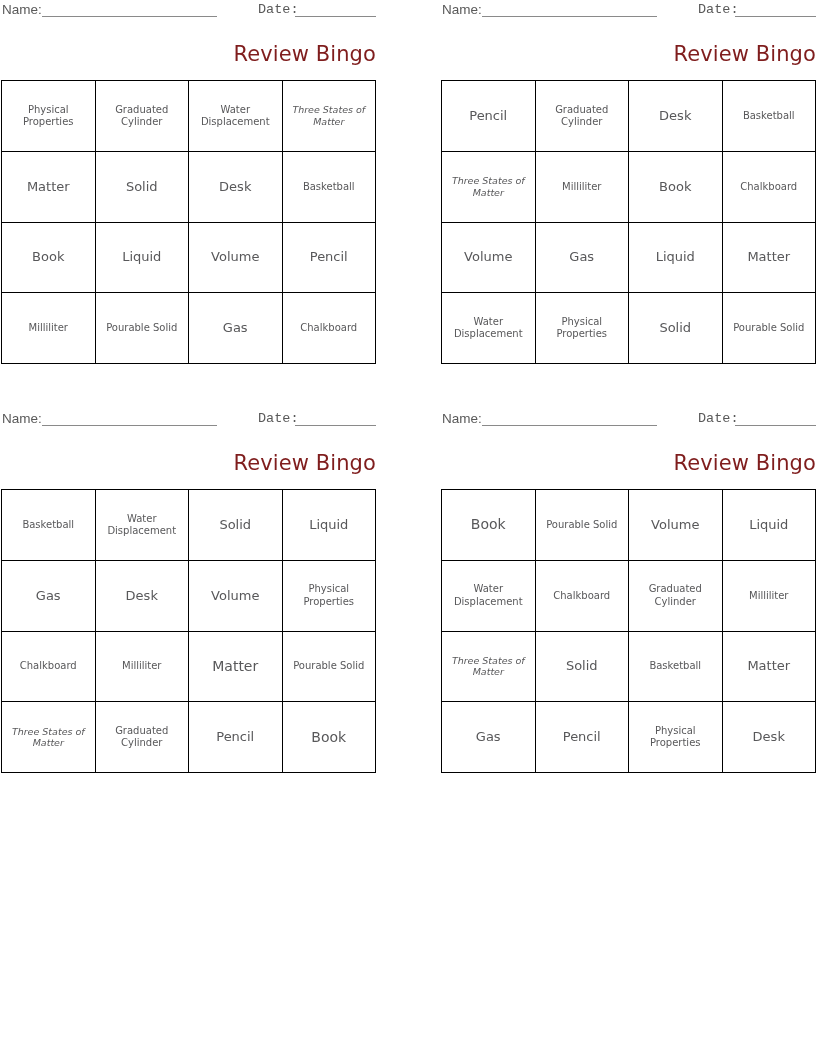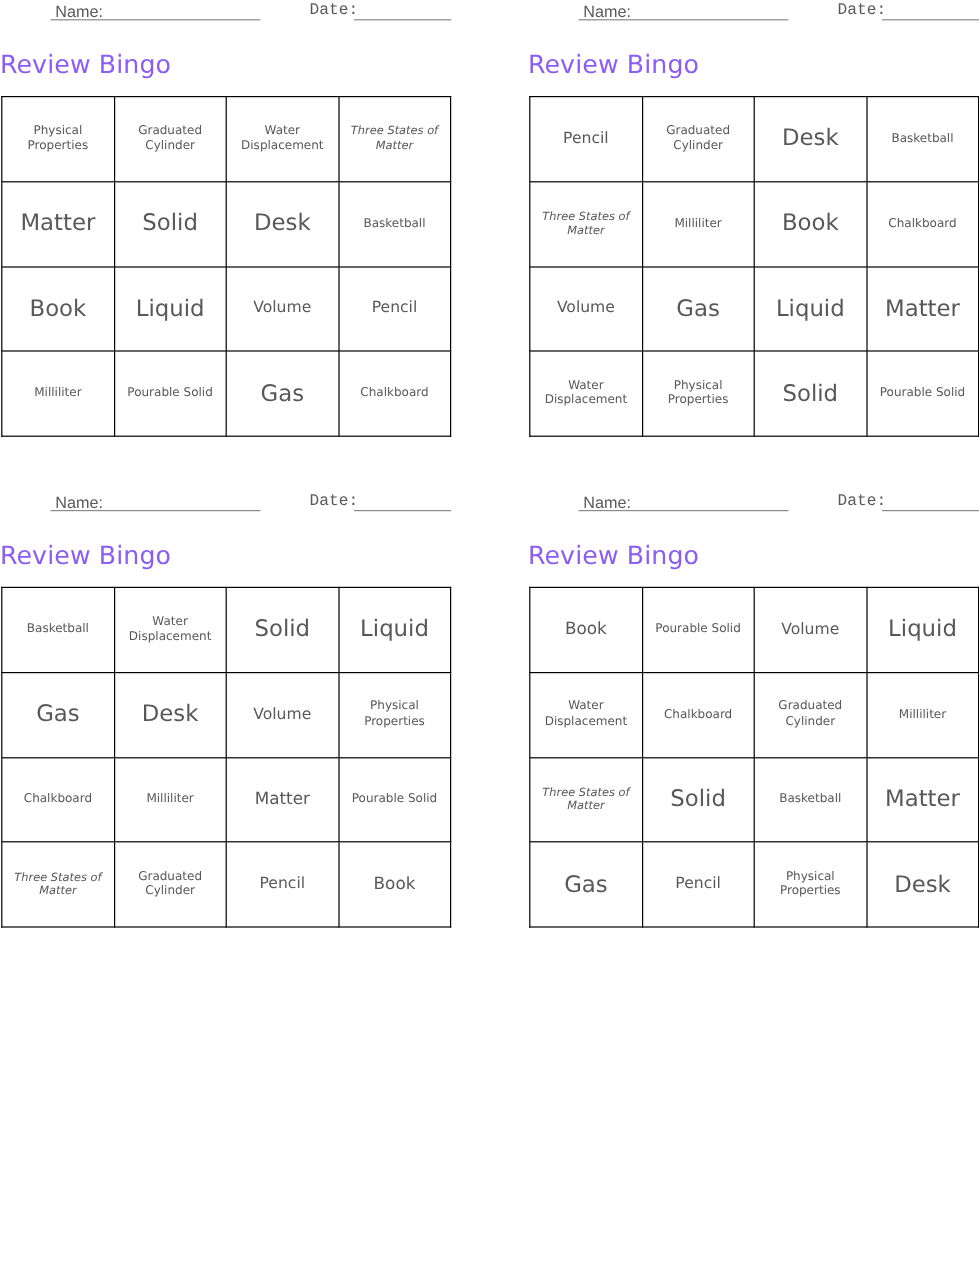--- a/index.html
+++ b/index.html
@@ -40,21 +40,20 @@
     width: 376px;
     font-family: "Liberation Sans", sans-serif;
     font-size: 13.5px;
     color: #595959;
     white-space: nowrap;
   }
   .nd-name-label {
     position: absolute;
     left: 2px;
     top: 2px;
-    margin-left: 44px;
   }
   .nd-name-rule {
     position: absolute;
     left: 42px;
     top: 16px;
     width: 175px;
     height: 1px;
     background: #8a8a8a;
   }
   .nd-date-label {
@@ -75,25 +74,25 @@
   
   .card-r1c2 .nd-date-rule,
   .card-r2c2 .nd-date-rule { width: 81px; }
 
   
   .card-title {
     position: absolute;
     top: 41px;
     left: 0;
     width: 376px;
-    text-align: left;
+    text-align: right;
     font-family: "DejaVu Sans", sans-serif;
     font-size: 21px;
     font-weight: 400;
-    color: #8b5cf6;
+    color: #7f1d1d;
     letter-spacing: 0.1px;
     line-height: 26px;
   }
 
   
   .bingo-grid {
     position: absolute;
     top: 80px;
     left: 1px;
     width: 374px;
@@ -108,21 +107,21 @@
     text-align: center;
     vertical-align: middle;
     padding: 2px 3px;
     color: #58585a;
     font-family: "DejaVu Sans", sans-serif;
     line-height: 1.22;
     overflow: hidden;
   }
 
   
-  .fs-xl  { font-size: 19px; }
+  .fs-xl  { font-size: 13px; }
   .fs-lg  { font-size: 14px; }
   .fs-md  { font-size: 13px; }
   .fs-sm  { font-size: 10px; }
   .fs-xs  { font-size: 9.5px; font-style: italic; }
 </style>
 </head>
 <body>
 
 <div class="page">
 

